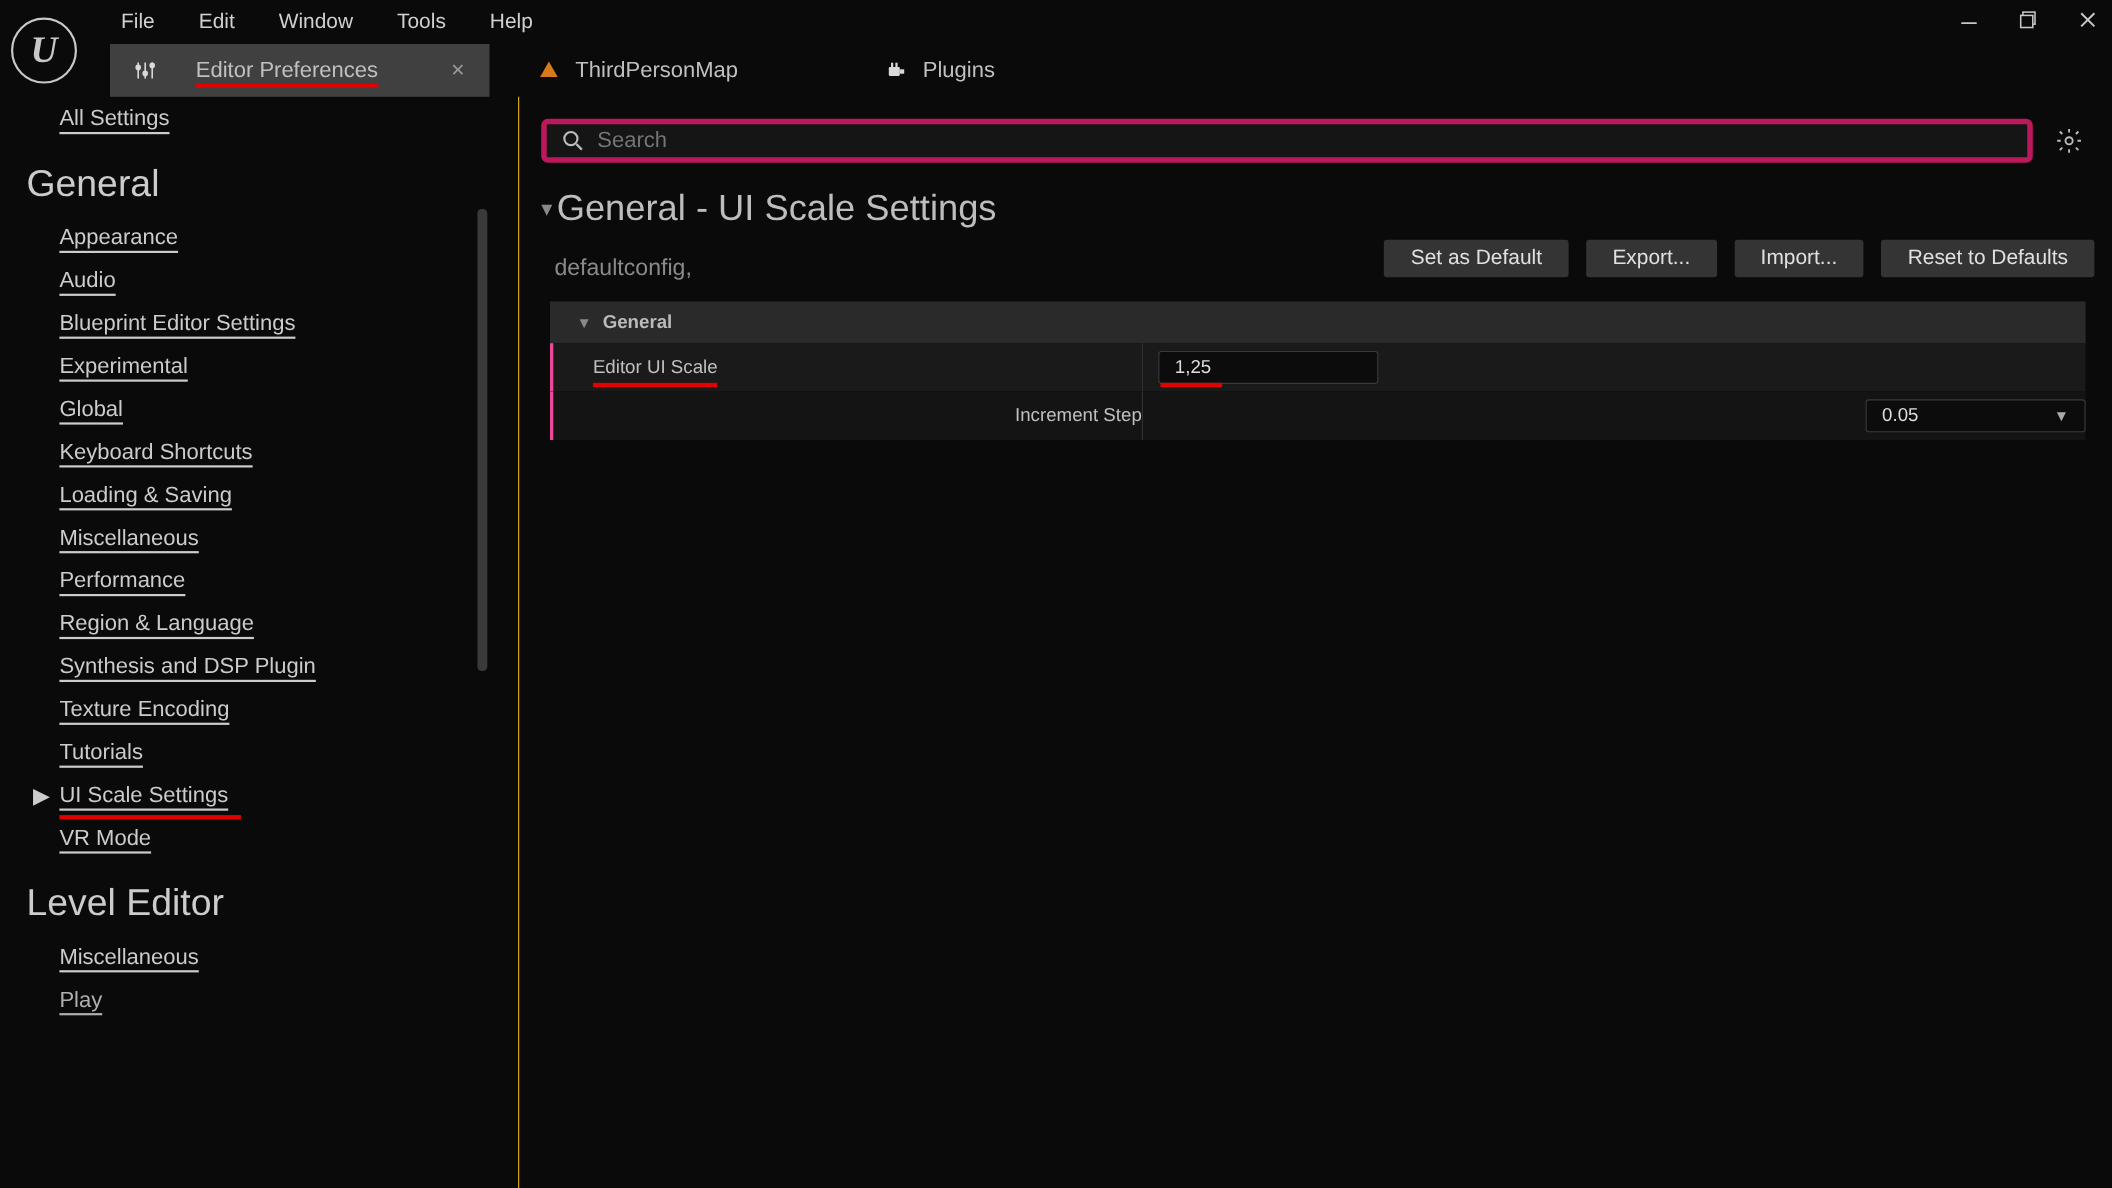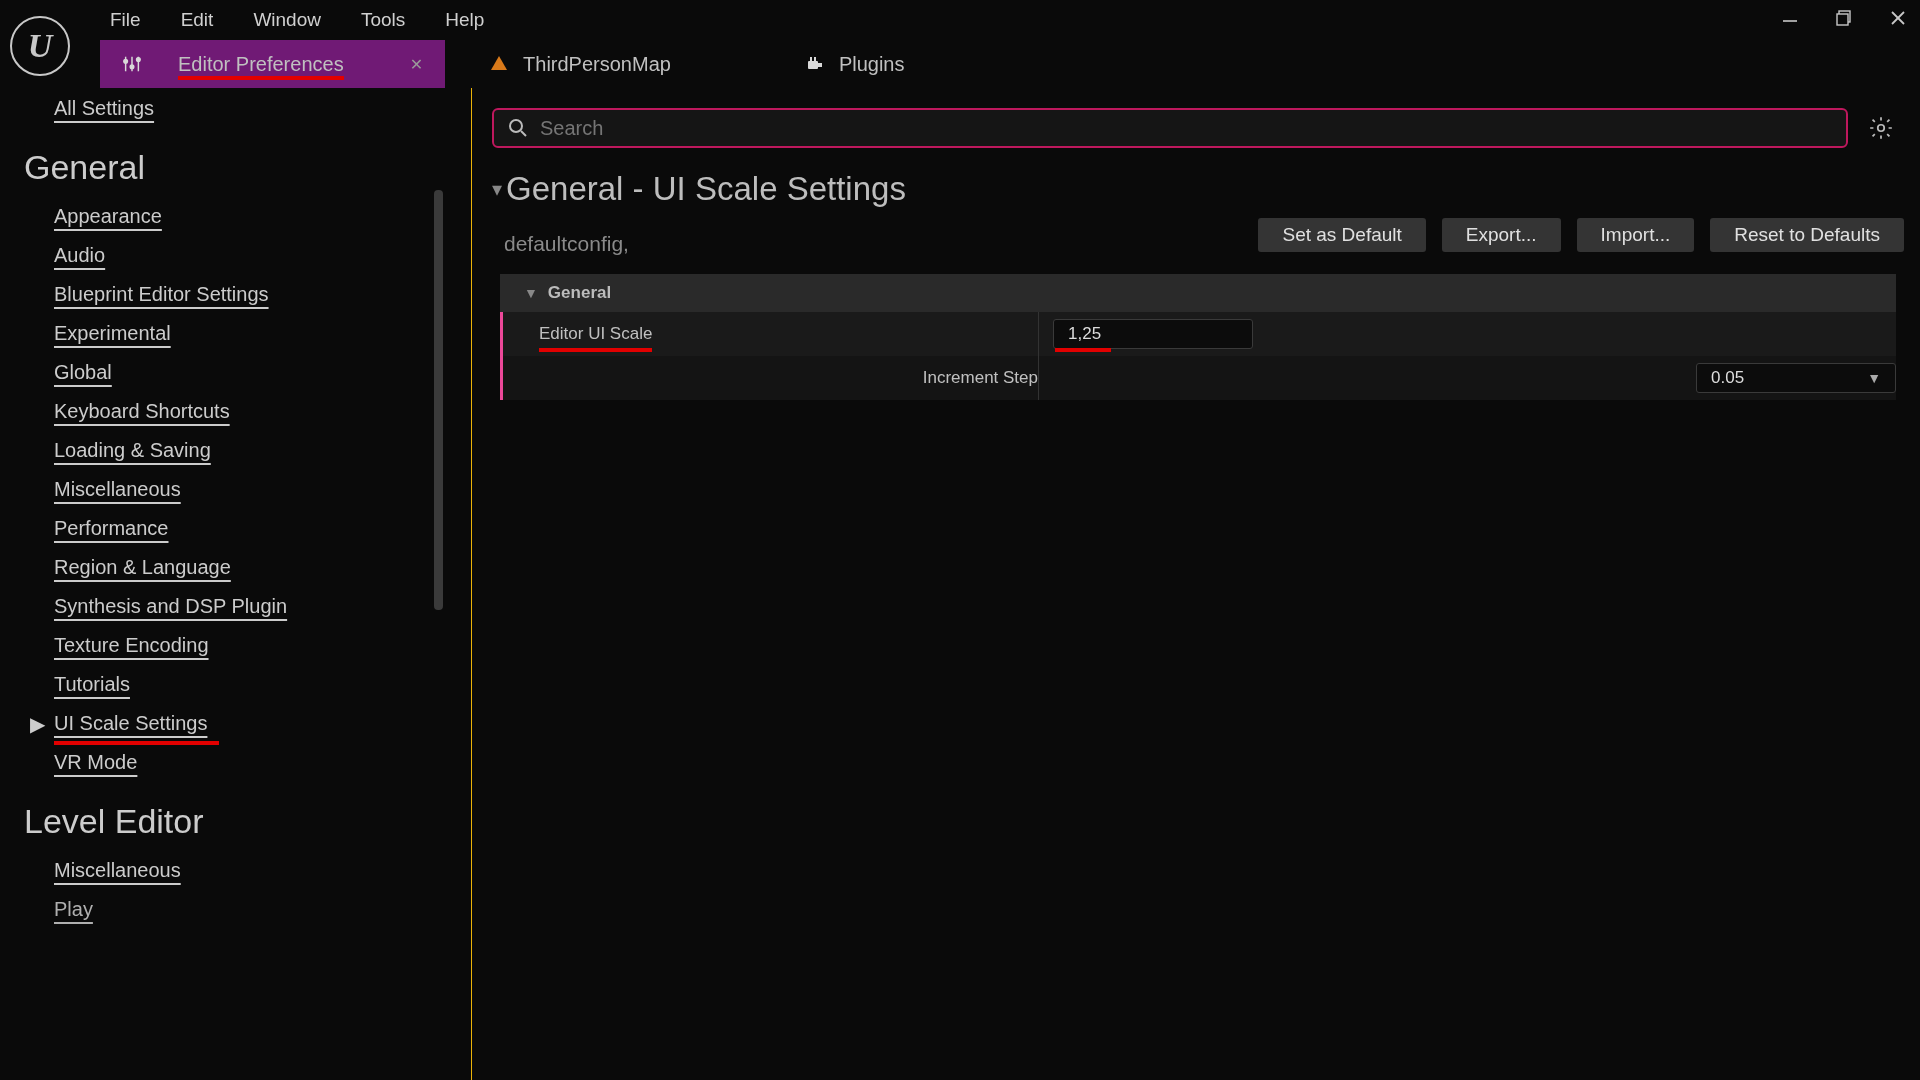--- a/index.html
+++ b/index.html
@@ -11,40 +11,40 @@
 .menubar .menu-item { padding: 0 20px; cursor: pointer; color: #d0d0d0; font-size: 19px; }
 .win-controls { position: absolute; right: 10px; top: 6px; display: flex; gap: 30px; }
 .win-btn { width: 24px; height: 24px; display: flex; align-items: center; justify-content: center; cursor: pointer; color: #c8c8c8; }
 
 
 .logo { position: absolute; left: 10px; top: 16px; width: 60px; height: 60px; border: 2.5px solid #c8c8c8; border-radius: 50%; display: flex; align-items: center; justify-content: center; font-family: Georgia, serif; font-style: italic; font-weight: bold; font-size: 34px; color: #c8c8c8;}
 
 
 .tabbar { height: 48px; display: flex; align-items: center; padding-left: 100px; gap: 0; }
 .tab { height: 48px; display: flex; align-items: center; padding: 0 22px; gap: 14px; cursor: pointer; color: #c0c0c0; font-size: 20px; }
-.tab.active { background: #701a75; gap: 36px; }
+.tab.active { background: #404040; gap: 36px; }
 .tab .close { font-size: 16px; color: #999; padding-left: 30px; }
 .tab-underline-red { position: relative; }
 .tab-underline-red::after { content:""; position:absolute; left:0; right:0; bottom:-4px; height:4px; background:#e20000; }
 .tab-icon { width: 20px; height: 20px; display:flex;align-items:center;justify-content:center;}
 
 
 .main { display: flex; height: calc(1080px - 88px); }
 .sidebar { width: 472px; border-right: 1px solid #eab308; padding: 1px 0 0 0; position: relative;}
 .sidebar-scroll { width: 9px; height: 420px; background: #3a3a3a; border-radius: 4px; position: absolute; right: 28px; top: 102px; }
 .sidebar-inner { padding: 0 24px; height: 970px; overflow: hidden;}
 .side-link { color: #cccccc; text-decoration: underline; text-underline-offset: 6px; font-size: 20px; padding: 8px 0 8px 30px; cursor: pointer; display: flex; align-items: center; position: relative;}
 .side-link.first { padding-left: 30px; }
 .side-heading { font-size: 34px; color: #cccccc; padding: 20px 0 10px 0; font-weight: 400;}
 .side-link .red-under { position: absolute; left: 30px; bottom: -2px; height: 4px; background:#e20000; }
 .side-link .arrow-left { position:absolute; left:6px; }
 
 
 .content { flex: 1; padding: 20px 16px 0 20px; }
-.searchbar { display: flex; align-items: center; background: #151515; border: 2px solid #be185d; border-radius: 6px; height: 40px; padding: 0 14px; width: calc(100% - 56px); }
+.searchbar { display: flex; align-items: center; background: #151515; border: 5px solid #be185d; border-radius: 6px; height: 40px; padding: 0 14px; width: calc(100% - 56px); }
 .searchbar input { background: transparent; border: none; outline: none; color: #888; font-size: 20px; flex:1; }
 .search-icon { margin-right: 12px; color: #bbb; }
 
 .page-title-row { display: flex; align-items: center; margin-top: 22px; }
 .page-title { font-size: 33px; color: #bdbdbd; font-weight: 400; }
 .expand-tri { margin-right: 4px; color:#888; font-size: 20px;}
 
 .subtitle-row { display:flex; align-items:center; justify-content: space-between; margin: 6px 0 18px 12px;}
 .subtitle { color: #8a8a8a; font-size: 21px; margin-top: 18px; }
 .btn-row { display: flex; gap: 16px; }

